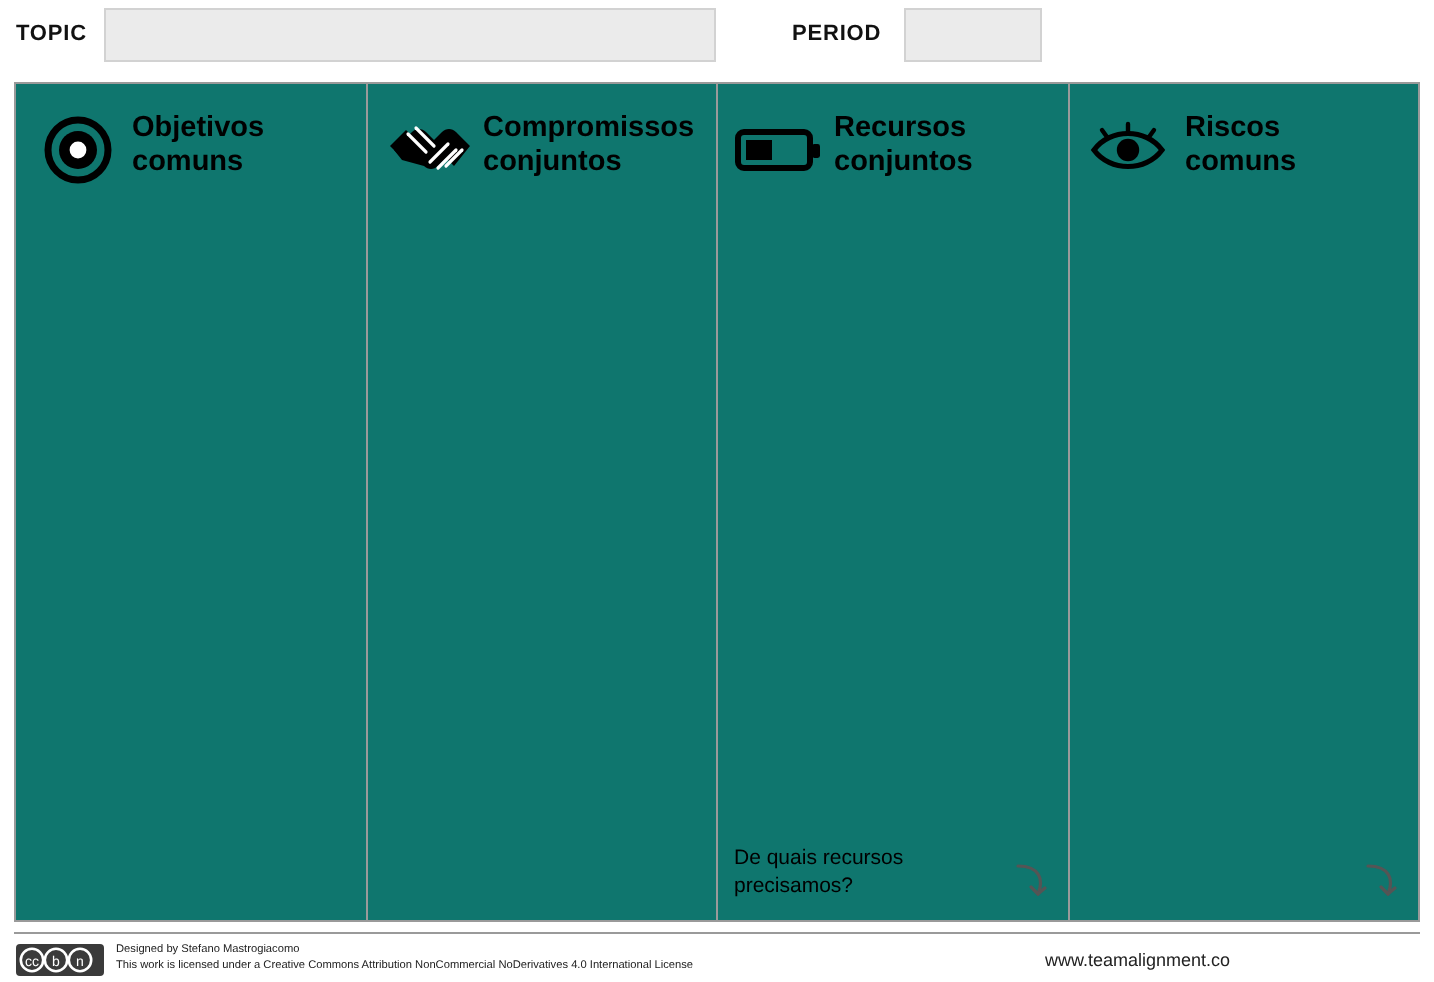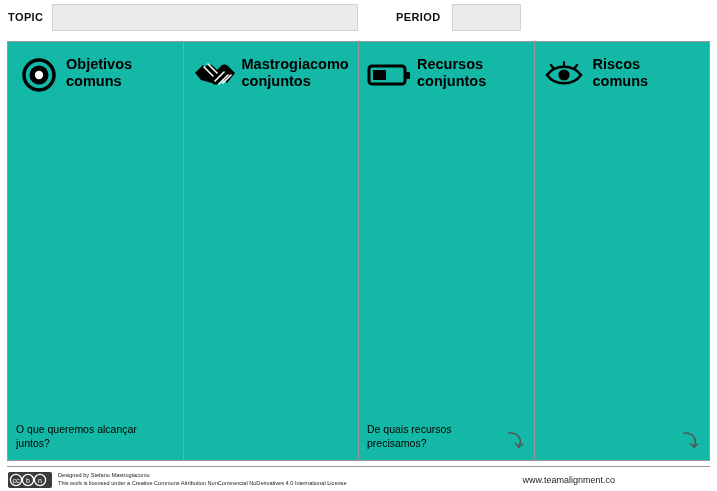--- a/index.html
+++ b/index.html
@@ -61,21 +61,21 @@
     height: 420px;
     border: 1px solid #9a9a9a;
     box-sizing: border-box;
     display: flex;
   }
   .column {
     position: relative;
     flex: 1 1 0;
     box-sizing: border-box;
     border-right: 1px solid #9a9a9a;
-    background: #14b8a6;
+    background: #0f766e;
   }
   .column:last-child { border-right: none; }
 
   .col-head {
     position: absolute;
     left: 0;
     top: 10px;
     width: 100%;
     height: 56px;
     display: flex;
@@ -180,41 +180,40 @@
         <div class="col-icon">
           <svg width="42" height="42" viewBox="0 0 42 42">
             <circle cx="21" cy="21" r="15" fill="none" stroke="#000" stroke-width="3.5"></circle>
             <circle cx="21" cy="21" r="9.5" fill="#000"></circle>
             <circle cx="21" cy="21" r="4.2" fill="#fff"></circle>
           </svg>
         </div>
         <div class="col-title">Objetivos
 comuns</div>
       </div>
-      <div class="col-question">O que queremos alcançar juntos?</div>
     </div>
 
     <div class="column">
       <div class="col-head">
         <div class="col-icon">
           <svg width="44" height="44" viewBox="0 0 44 44">
             <g fill="#000">
               <path d="M4 22 L13 13 C15 11 18 11 20 13 L24 17 L28 13 C30 11 33 11 35 13 L42 20 L34 30 L30 26 L26 30 C24 32 21 32 19 30 L8 27 Z"></path>
               <path d="M2 20 L10 12 L16 18 L8 26 Z" fill="#000"></path>
             </g>
             <g stroke="#ffffff" stroke-width="1.6" stroke-linecap="round">
               <line x1="11" y1="14" x2="20" y2="23"></line>
               <line x1="15" y1="11" x2="24" y2="20"></line>
               <line x1="22" y1="28" x2="31" y2="19"></line>
               <line x1="26" y1="31" x2="35" y2="22"></line>
               <line x1="30" y1="30" x2="38" y2="22"></line>
             </g>
           </svg>
         </div>
-        <div class="col-title">Mastrogiacomo
+        <div class="col-title">Compromissos
 conjuntos</div>
       </div>
     </div>
 
     <div class="column">
       <div class="col-head">
         <div class="col-icon">
           <svg width="46" height="30" viewBox="0 0 46 30">
             <rect x="2" y="6" width="36" height="18" rx="3" fill="none" stroke="#000" stroke-width="3"></rect>
             <rect x="6" y="10" width="13" height="10" fill="#000"></rect>

